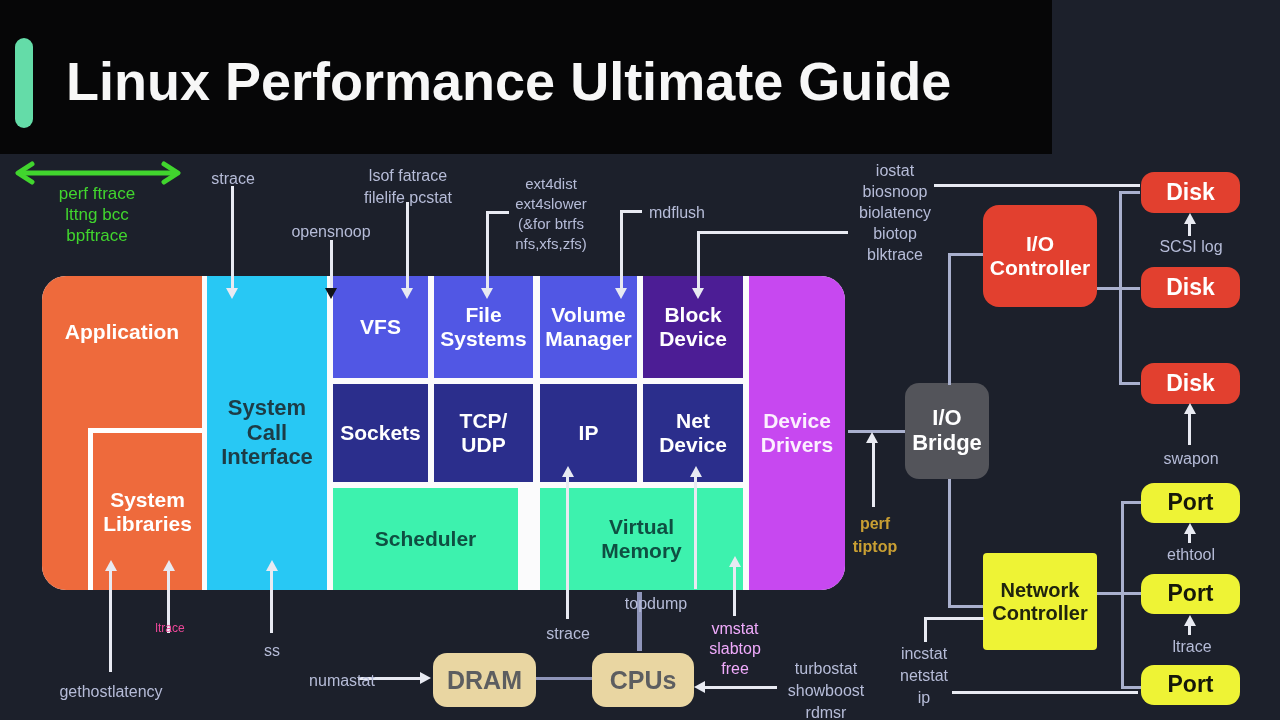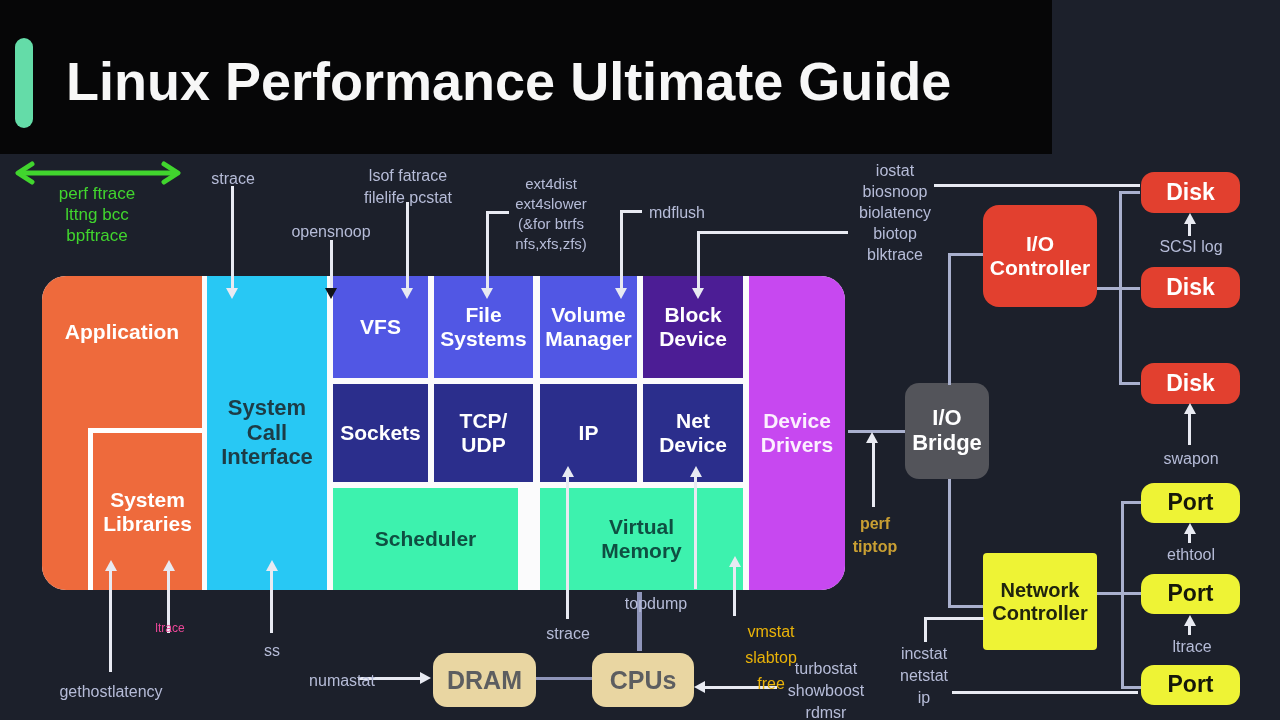--- a/index.html
+++ b/index.html
@@ -151,21 +151,21 @@
       <div class="lbl" style="left: 1192px; top: 636px; font-size: 16px; line-height: 21px; color: rgb(182, 188, 216);">ltrace</div>
       <div class="lbl" style="left: 924px; top: 643px; font-size: 16px; line-height: 22px; color: rgb(182, 188, 216);">incstat
 netstat
 ip</div>
       <div class="lbl" style="left: 111px; top: 681px; font-size: 16px; line-height: 21px; color: rgb(182, 188, 216);">gethostlatency</div>
       <div class="lbl" style="left: 170px; top: 618px; font-size: 12px; line-height: 21px; color: #ec4899;">ltrace</div>
       <div class="lbl" style="left: 272px; top: 640px; font-size: 16px; line-height: 21px; color: rgb(182, 188, 216);">ss</div>
       <div class="lbl" style="left: 314px; top: 670px; font-size: 16px; line-height: 21px; color: rgb(182, 188, 216); margin-left: 28px;">numastat</div>
       <div class="lbl" style="left: 568px; top: 623px; font-size: 16px; line-height: 21px; color: rgb(182, 188, 216);">strace</div>
       <div class="lbl" style="left: 656px; top: 593px; font-size: 16px; line-height: 21px; color: rgb(182, 188, 216);">topdump</div>
-      <div class="lbl" style="left: 735px; top: 619px; font-size: 16px; line-height: 26px; color: #eab308; margin-left: 36px;">vmstat
+      <div class="lbl" style="left: 735px; top: 619px; font-size: 16px; line-height: 20px; color: #f0abfc;">vmstat
 slabtop
 free</div>
       <div class="lbl" style="left: 826px; top: 658px; font-size: 16px; line-height: 22px; color: rgb(182, 188, 216);">turbostat
 showboost
 rdmsr</div>
     </div>
   <div id="heads">
       <div class="ah ah-down" style="left: 226px; top: 288px; color: rgb(232, 234, 242);"></div>
       <div class="ah ah-down" style="left: 325px; top: 288px; color: rgb(16, 18, 24);"></div>
       <div class="ah ah-down" style="left: 401px; top: 288px; color: rgb(232, 234, 242);"></div>

